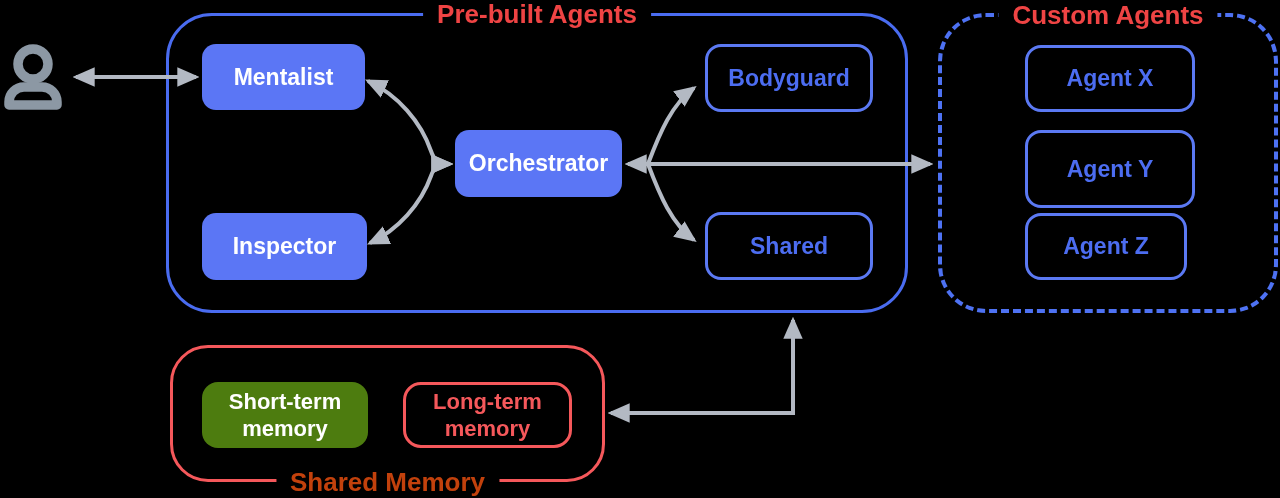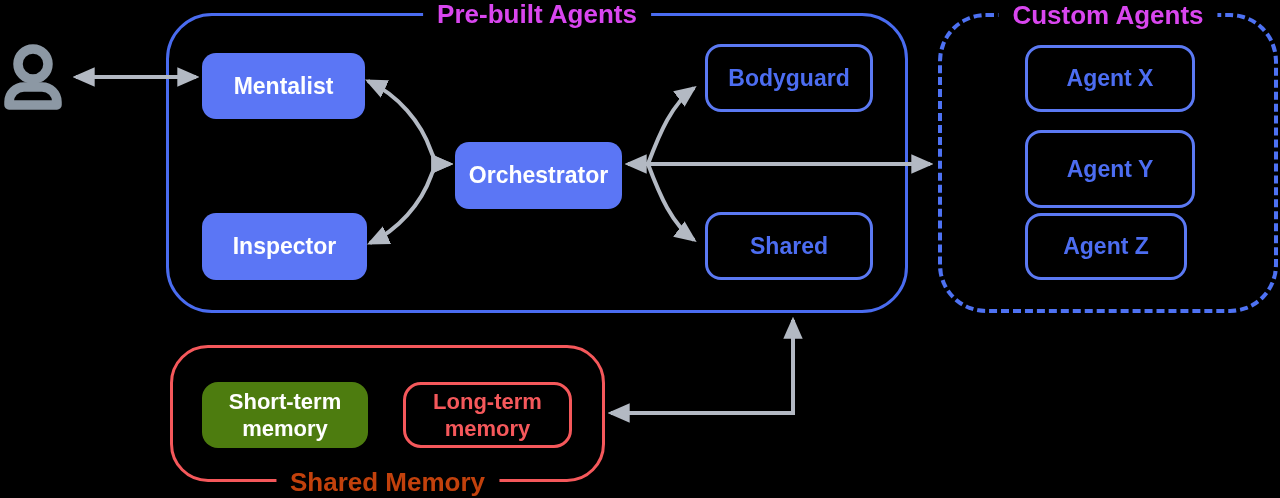--- a/index.html
+++ b/index.html
@@ -9,34 +9,34 @@
   }
   .container{position:absolute;box-sizing:border-box;}
   .container.prebuilt{left:166px;top:13px;width:742px;height:300px;border:3px solid #4A6CF0;border-radius:46px;}
   .container.custom{left:938px;top:13px;width:340px;height:300px;border:4px dashed #4E72F3;border-radius:48px;text-decoration:underline;}
   .container.memory{left:170px;top:345px;width:435px;height:137px;border:3px solid #F5585B;border-radius:38px;}
   .ctitle{
     position:absolute;left:50%;transform:translateX(-50%);
     background:#000000;padding:0 14px;font-weight:bold;font-size:26px;
     line-height:28px;white-space:nowrap;z-index:2;
   }
-  .ctitle.blue{top:-16px;color:#d946ef;}
+  .ctitle.blue{top:-16px;color:#ef4444;}
   .ctitle.red{bottom:-17px;color:#c2410c;}
   .node{
     position:absolute;box-sizing:border-box;display:flex;align-items:center;justify-content:center;
     text-align:center;font-weight:bold;z-index:2;
   }
   .node.fill-blue{background:#5B76F5;color:#FFFFFF;font-size:23px;border-radius:14px;}
   .node.line-blue{border:3.5px solid #5B79F3;color:#4C6DF1;font-size:23px;border-radius:16px;text-align:center;}
   .node.fill-red{background:#4d7c0f;color:#FFFFFF;font-size:22px;line-height:27px;border-radius:16px;padding:0 14px;}
   .node.line-red{border:3.5px solid #F5585B;color:#F5585B;font-size:22px;line-height:27px;border-radius:18px;padding:0 14px;}
   
-  .n-mentalist{left:33px;top:28px;width:163px;height:66px;margin-top:9px;}
+  .n-mentalist{left:33px;top:28px;width:163px;height:66px;}
   .n-inspector{left:33px;top:197px;width:165px;height:67px;}
-  .n-orchestrator{left:286px;top:114px;width:167px;height:67px;margin-top:12px;}
+  .n-orchestrator{left:286px;top:114px;width:167px;height:67px;}
   .n-bodyguard{left:536px;top:28px;width:168px;height:68px;}
   .n-evolver{left:536px;top:196px;width:168px;height:68px;}
   
   .n-agent-x{left:83px;top:28px;width:170px;height:67px;}
   .n-agent-y{left:83px;top:113px;width:170px;height:78px;}
   .n-agent-z{left:83px;top:196px;width:162px;height:67px;}
   
   .n-short{left:29px;top:34px;width:166px;height:66px;}
   .n-long{left:230px;top:34px;width:169px;height:66px;}
   svg.connectors{position:absolute;left:0;top:0;z-index:3;pointer-events:none;}

